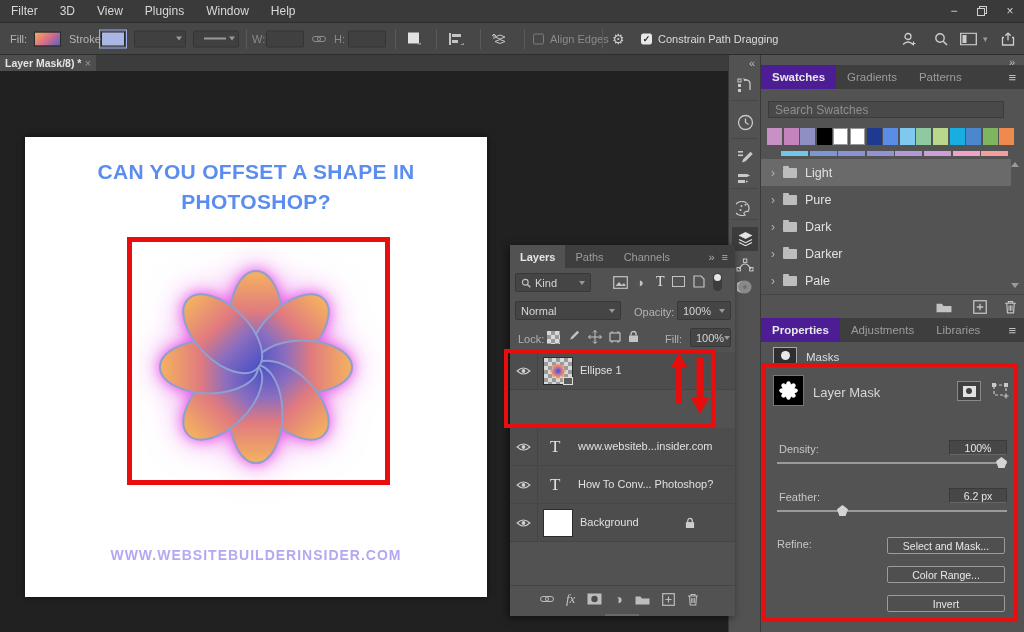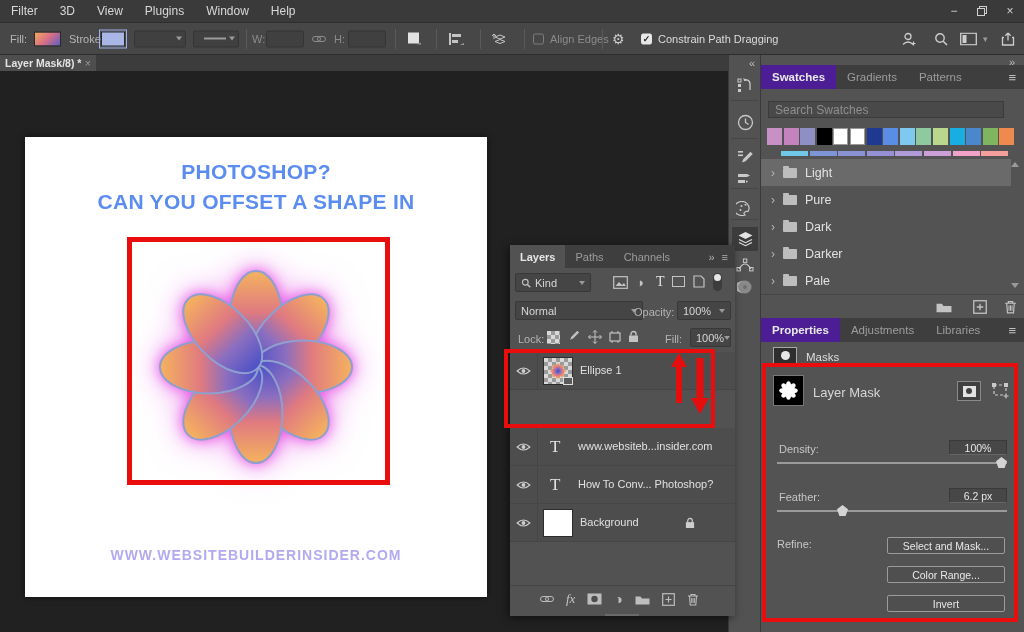--- a/index.html
+++ b/index.html
@@ -267,22 +267,22 @@
   <div id="tabbar" class="abs">
     <div id="doctab">
       <span>Layer Mask/8) *</span>
       <span class="x">×</span>
     </div>
   </div>
 
   <div id="canvas" class="abs">
     <div id="artboard">
       <div id="heading">
+        <div style="color: rgb(91, 140, 240);">CAN YOU OFFSET A SHAPE IN</div>
         <div style="color: rgb(91, 140, 240);">PHOTOSHOP?</div>
-        <div style="color: rgb(91, 140, 240);">CAN YOU OFFSET A SHAPE IN</div>
       </div>
       <div id="flowerwrap">
         <svg class="ic" width="196" height="196" viewBox="0 0 200 200">
           <use href="#flower8" fill="url(#flowerGrad)" stroke="#8fa0d0" stroke-width="2"></use>
         </svg>
       </div>
       <div id="footer-url" style="color: rgb(178, 169, 241);">WWW.WEBSITEBUILDERINSIDER.COM</div>
     </div>
   </div>
 
@@ -383,21 +383,21 @@
     <span class="abs" style="left:162px; top:31px; width:13px; height:11px; border:1.4px solid #c3c3c3"></span>
     <span class="abs" style="left:183px; top:30px">
       <svg class="ic" width="12" height="13" viewBox="0 0 12 13">
           <path d="M1 1 h7 l3 3 v8 h-10 z" fill="none" stroke="#c3c3c3" stroke-width="1.2"></path>
         </svg>
     </span>
     <span class="abs" style="left:203px; top:28px; width:9px; height:18px; background:#3c3c3c; border-radius:5px">
       <span style="position:absolute; left:1px; top:1px; width:7px; height:7px; background:#e6e6e6; border-radius:50%"></span>
     </span>
 
-    <div class="abs sel-box" style="left:5px; top:56px; width:128px">
+    <div class="abs sel-box" style="left:5px; top:56px; width:106px">
       <span>Normal</span>
       <span class="caret" style="margin-left:auto"></span>
     </div>
     <span class="abs lp-lab" style="left:124px; top:61px">Opacity:</span>
     <div class="abs sel-box" style="left:167px; top:56px; width:54px">
       <span>100%</span>
       <span class="caret" style="margin-left:auto"></span>
     </div>
 
     <span class="abs lp-lab" style="left:8px; top:88px">Lock:</span>

